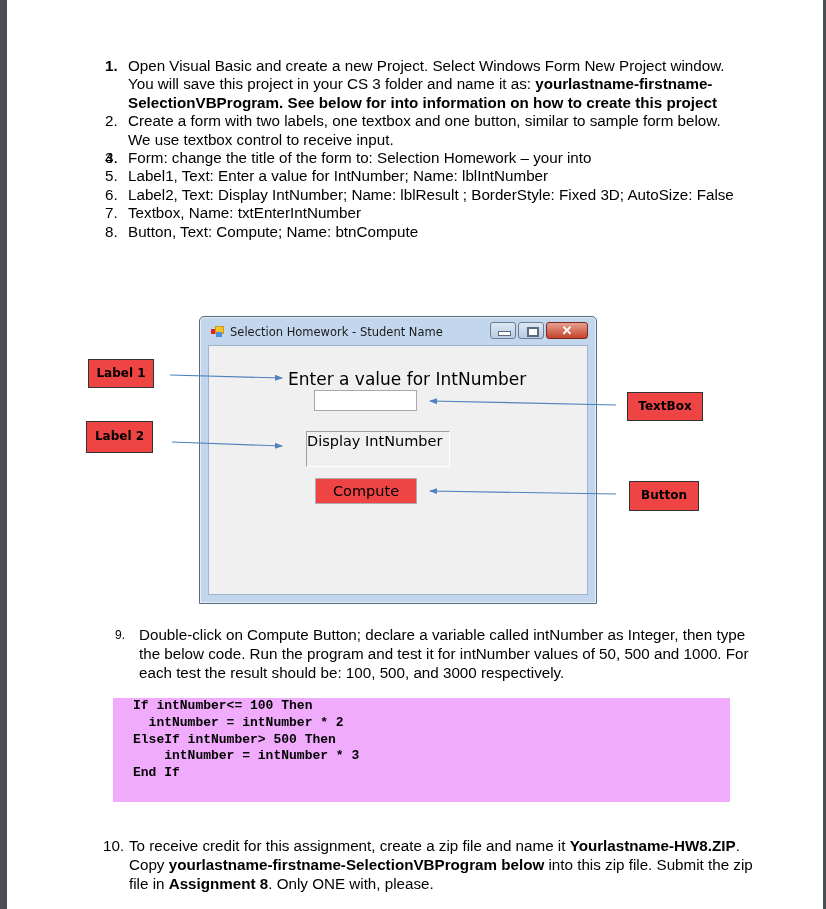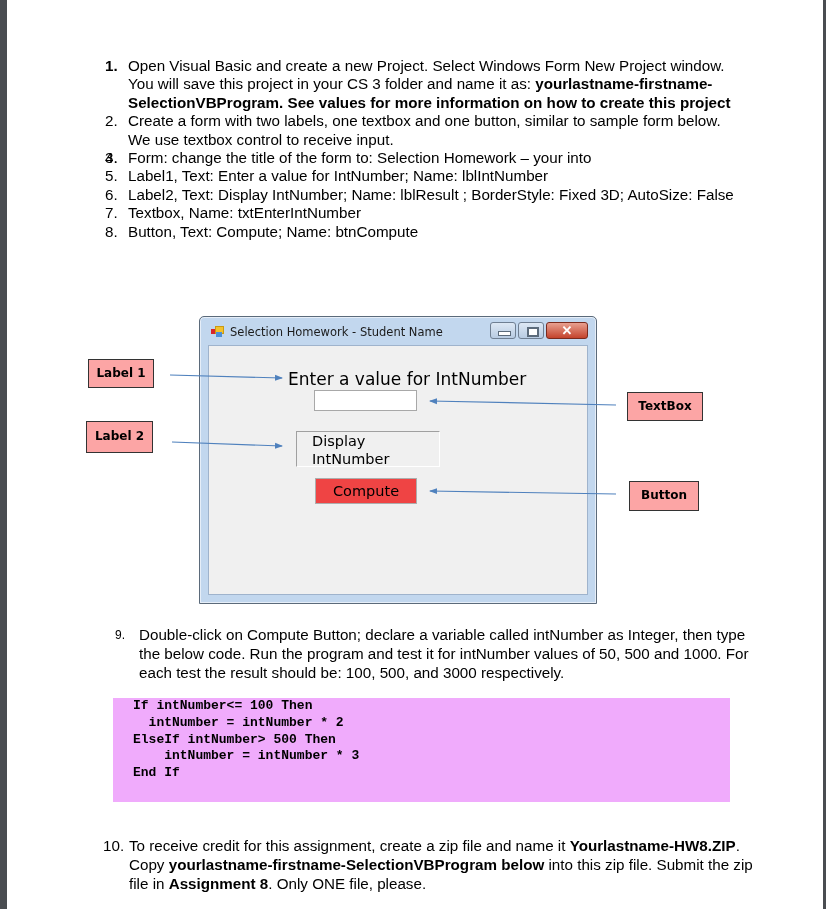--- a/index.html
+++ b/index.html
@@ -44,40 +44,40 @@
     .win-icon .bl { position: absolute; left: 5px; top: 6px; width: 6px; height: 5px; background: #4c8fd8; }
     .ctrl-btns { position: absolute; right: 8px; top: 5px; height: 18px; display: flex; gap: 2px; }
     .cbtn { width: 26px; height: 17px; border: 1px solid #6f7f92; border-radius: 3px; background: linear-gradient(#dde8f4, #b8cbe2); box-sizing: border-box; position: relative; }
     .cbtn.min::after { content: ""; position: absolute; left: 7px; top: 8px; width: 11px; height: 3px; background: #fff; border: 1px solid #5c6b7b; }
     .cbtn.max::after { content: ""; position: absolute; left: 8px; top: 4px; width: 8px; height: 6px; border: 2px solid #5c6b7b; background: #fff; }
     .cbtn.close { width: 42px; background: linear-gradient(#e8a090, #c4432c); border-color: #7a2a1d; color: #fff; font-weight: bold; font-size: 13px; line-height: 15px; text-align: center; }
     .client { position: absolute; left: 8px; top: 28px; width: 380px; height: 250px; background: #f0f0f0; border: 1px solid #9fb3cc; box-sizing: border-box; }
 
     .lbl1 { position: absolute; left: 288px; top: 369px; font-size: 17px; font-family: "DejaVu Sans", sans-serif; }
     .txtbox { position: absolute; left: 314px; top: 390px; width: 103px; height: 21px; background: #fff; border: 1px solid #a8a8a8; box-sizing: border-box; }
-    .lbl2 { position: absolute; left: 296px; top: 431px; width: 144px; height: 36px; border-top: 1px solid #a0a0a0; border-left: 1px solid #a0a0a0; border-bottom: 1px solid #fff; border-right: 1px solid #fff; box-sizing: border-box; font-size: 14.5px; line-height: 18px; padding-left: 15px; font-family: "DejaVu Sans", sans-serif; }
+    .lbl2 { position: absolute; left: 306px; top: 431px; width: 144px; height: 36px; border-top: 1px solid #a0a0a0; border-left: 1px solid #a0a0a0; border-bottom: 1px solid #fff; border-right: 1px solid #fff; box-sizing: border-box; font-size: 14.5px; line-height: 18px; padding-left: 0; font-family: "DejaVu Sans", sans-serif; }
     .compute { position: absolute; left: 315px; top: 478px; width: 102px; height: 26px; background: #ef4444; border: 1px solid #adadad; box-sizing: border-box; font-size: 14.5px; text-align: center; line-height: 24px; font-family: "DejaVu Sans", sans-serif; }
 
-    .callout { position: absolute; border: 1.5px solid #333; background: #fca5a5; font-weight: bold; font-size: 12px; text-align: center; box-sizing: border-box; font-family: "DejaVu Sans", sans-serif; }
+    .callout { position: absolute; border: 1.5px solid #333; background: #ef4444; font-weight: bold; font-size: 12px; text-align: center; box-sizing: border-box; font-family: "DejaVu Sans", sans-serif; }
     .c-label1 { left: 88px; top: 359px; width: 66px; height: 29px; line-height: 26px; }
     .c-label2 { left: 86px; top: 421px; width: 67px; height: 32px; line-height: 29px; }
     .c-textbox { left: 627px; top: 392px; width: 76px; height: 29px; line-height: 26px; }
     .c-button { left: 629px; top: 481px; width: 70px; height: 30px; line-height: 27px; }
 
     svg.arrows { position: absolute; left: 0; top: 0; pointer-events: none; }
   </style>
 </head>
 <body>
 
 <div class="edge-left"></div>
 <div class="edge-right"></div>
 
 <ol class="list">
   <li>
-    <span class="num b">1.</span><span>Open Visual Basic and create a new Project. Select Windows Form New Project window. You will save this project in your CS 3 folder and name it as: </span><span class="b">yourlastname-firstname-SelectionVBProgram. See values for more information on how to create this project</span>
+    <span class="num b">1.</span><span>Open Visual Basic and create a new Project. Select Windows Form New Project window. You will save this project in your CS 3 folder and name it as: </span><span class="b">yourlastname-firstname-SelectionVBProgram. See below for into information on how to create this project</span>
   </li>
   <li><span class="num">2.</span><span>Create a form with two labels, one textbox and one button, similar to sample form below. We use textbox control to receive input.</span></li>
   <li><span class="num">3.</span></li>
   <li><span class="num">4.</span><span>Form: change the title of the form to: Selection Homework – your into</span></li>
   <li><span class="num">5.</span><span>Label1, Text: Enter a value for IntNumber; Name: lblIntNumber</span></li>
   <li><span class="num">6.</span><span>Label2, Text: Display IntNumber; Name: lblResult ; BorderStyle: Fixed 3D; AutoSize: False</span></li>
   <li><span class="num">7.</span><span>Textbox, Name: txtEnterIntNumber</span></li>
   <li><span class="num">8.</span><span>Button, Text: Compute;  Name: btnCompute</span></li>
 </ol>
 
@@ -119,14 +119,14 @@
 </svg>
 
 <div class="item9">
   <span class="num">9.</span>
   <span>Double-click on Compute Button; declare a variable called intNumber as Integer, then type the below code. Run the program and test it for intNumber values of 50, 500 and 1000. For each test the result should be: 100, 500, and 3000 respectively.</span>
 </div>
 
 <div class="code"><div>If intNumber&lt;= 100 Then</div><div>  intNumber = intNumber * 2</div><div>ElseIf intNumber&gt; 500 Then</div><div>    intNumber = intNumber * 3</div><div>End If</div></div>
 
 <div class="item10">
-  <span class="num">10.</span><span>To receive credit for this assignment,  create a zip file and name it </span><span class="b">Yourlastname-HW8.ZIP</span><span>. Copy </span><span class="b">yourlastname-firstname-SelectionVBProgram below</span><span> into this zip file. Submit the zip file in </span><span class="b">Assignment 8</span><span>. Only ONE file, please.</span>
+  <span class="num">10.</span><span>To receive credit for this assignment,  create a zip file and name it </span><span class="b">Yourlastname-HW8.ZIP</span><span>. Copy </span><span class="b">yourlastname-firstname-SelectionVBProgram below</span><span> into this zip file. Submit the zip file in </span><span class="b">Assignment 8</span><span>. Only ONE with, please.</span>
 </div>
 
 </body></html>

